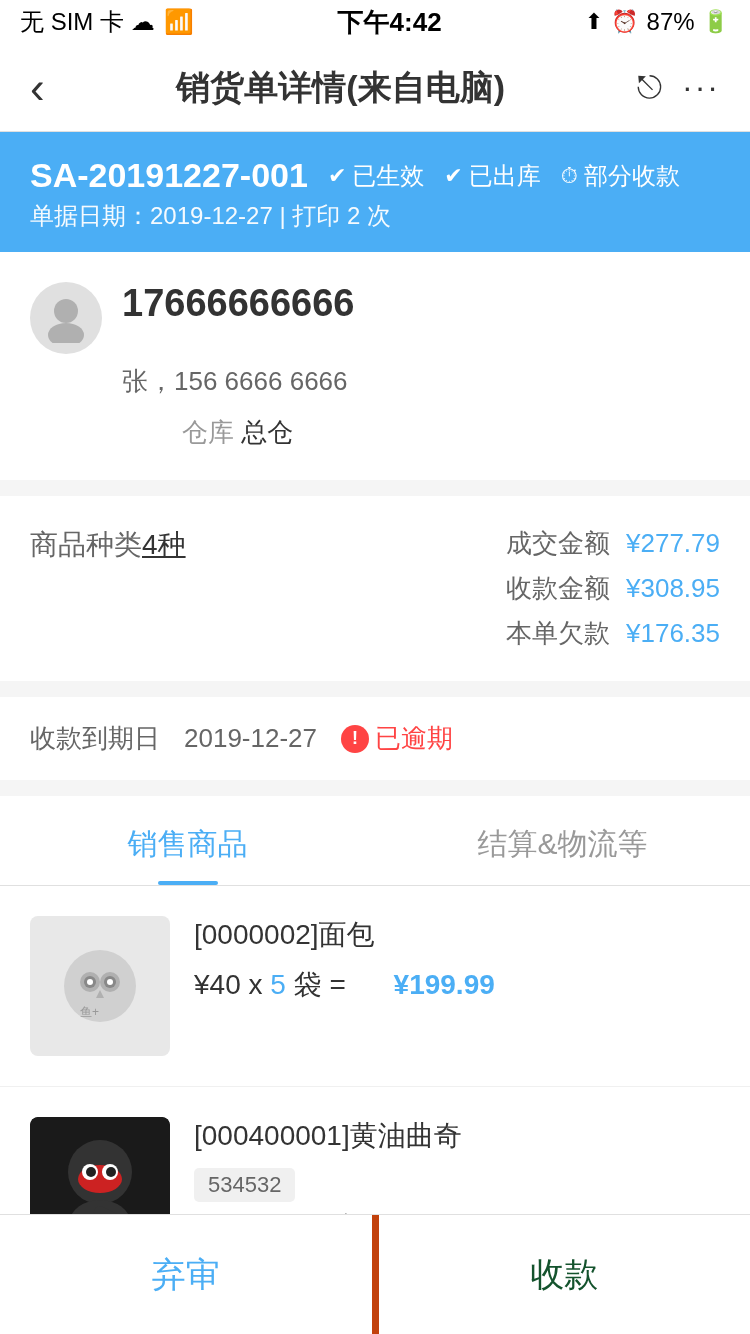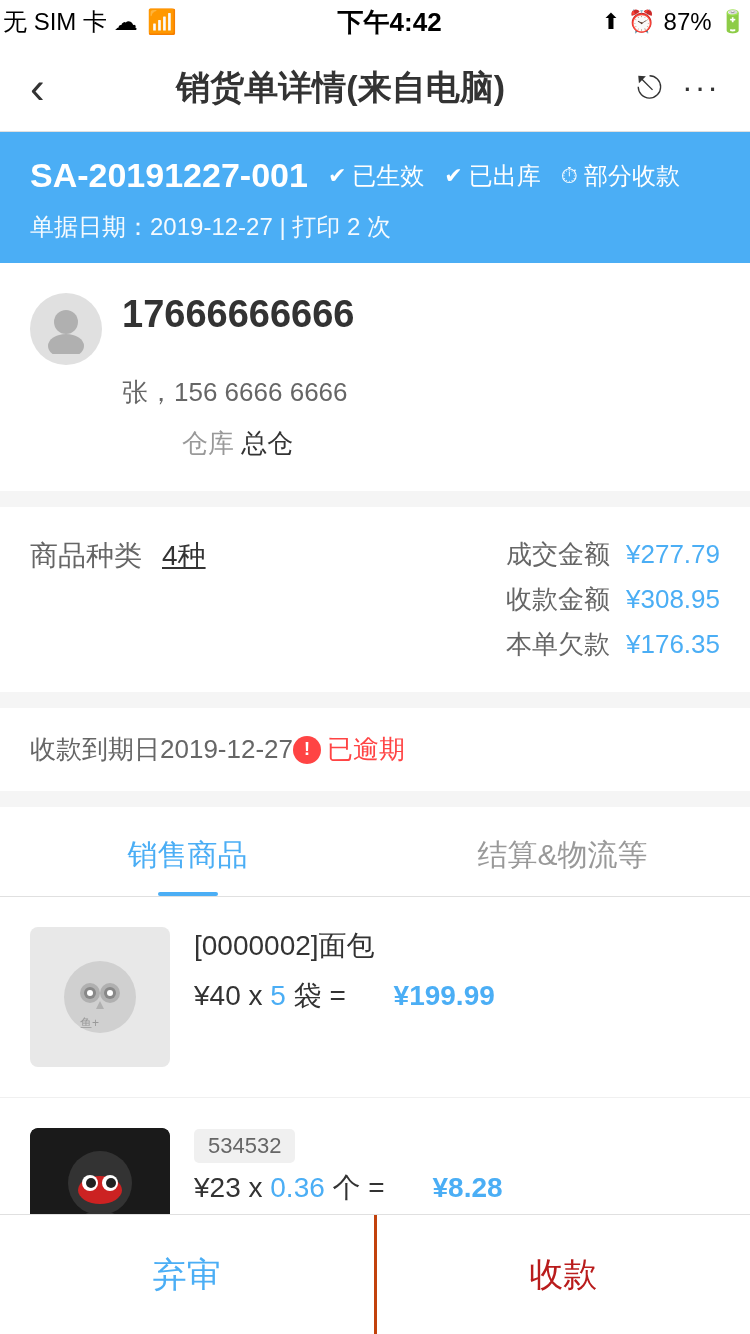--- a/index.html
+++ b/index.html
@@ -12,21 +12,21 @@
       overflow-x: hidden;
       font-size: 28px;
     }
 
     
     .status-bar {
       display: flex;
       justify-content: space-between;
       align-items: center;
       height: 44px;
-      padding: 0 3px;
+      padding: 0 20px;
       background: #fff;
       font-size: 24px;
       font-weight: 500;
     }
     .status-left { display: flex; align-items: center; gap: 10px; }
     .status-right { display: flex; align-items: center; gap: 8px; }
 
     
     .nav-bar {
       display: flex;
@@ -58,21 +58,21 @@
       background: #4baef5;
       padding: 24px 30px 20px 30px;
     }
     .header-banner .order-id {
       font-size: 34px;
       font-weight: 700;
       color: #fff;
       display: flex;
       align-items: center;
       gap: 20px;
-      margin-bottom: 16px;
+      margin-bottom: 5px;
       text-align: center;
     }
     .status-tag {
       display: inline-flex;
       align-items: center;
       gap: 6px;
       font-size: 24px;
       color: #fff;
       font-weight: 400;
     }
@@ -131,21 +131,20 @@
     .stats-section {
       background: #fff;
       padding: 30px;
       margin-bottom: 16px;
       display: flex;
       justify-content: space-between;
       align-items: flex-start;
     }
     .stats-left {
       display: flex;
-      gap: 20px;
       font-size: 28px;
       align-items: center;
     }
     .stats-label { color: #666; }
     .stats-value { color: #333; font-weight: 500; text-decoration: underline; }
     .stats-right {
       display: flex;
       flex-direction: column;
       align-items: flex-end;
       gap: 10px;
@@ -161,21 +160,21 @@
 
     
     .due-section {
       background: #fff;
       padding: 24px 30px;
       margin-bottom: 16px;
       font-size: 26px;
       color: #666;
       display: flex;
       align-items: center;
-      gap: 0;
+      gap: 24px;
     }
     .overdue-badge {
       display: inline-flex;
       align-items: center;
       gap: 6px;
       color: #f44;
       font-size: 26px;
     }
     .overdue-dot {
       width: 28px;
@@ -285,21 +284,21 @@
     }
     .bottom-btn {
       flex: 1;
       display: flex;
       align-items: center;
       justify-content: center;
       font-size: 34px;
       cursor: pointer;
     }
     .bottom-btn.left { color: #4baef5; }
-    .bottom-btn.right { color: #b91c1c; border-left: 3px solid #c2410c; }
+    .bottom-btn.right { color: #14532d; border-left: 7px solid #c2410c; }
 
     
     .owl-placeholder {
       width: 100%;
       height: 100%;
       display: flex;
       align-items: center;
       justify-content: center;
       background: #e8e8e8;
       color: #aaa;
@@ -461,20 +460,21 @@
           <circle cx="81" cy="55" r="5" fill="#222"></circle>
 
           <ellipse cx="70" cy="105" rx="30" ry="22" fill="#333"></ellipse>
 
           <line x1="70" y1="95" x2="110" y2="115" stroke="#333" stroke-width="12" stroke-linecap="round"></line>
           <text x="12" y="135" font-size="11" fill="#666" font-family="sans-serif">goodword whata</text>
         </svg>
       </div>
     </div>
     <div class="product-info">
+      <div class="product-name">[000400001]黄油曲奇</div>
       <div class="product-sku">534532</div>
       <div class="product-price">
         <span>¥23</span>
         <span> x </span>
         <span class="qty">0.36</span>
         <span>个</span>
         <span> = </span>
         <span class="total">¥8.28</span>
       </div>
     </div>

